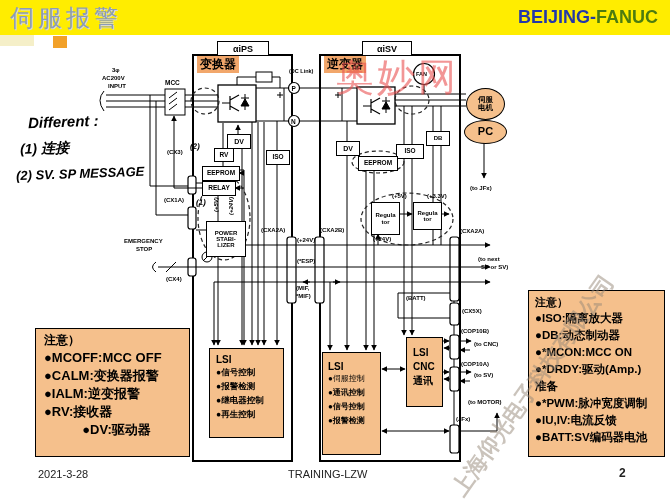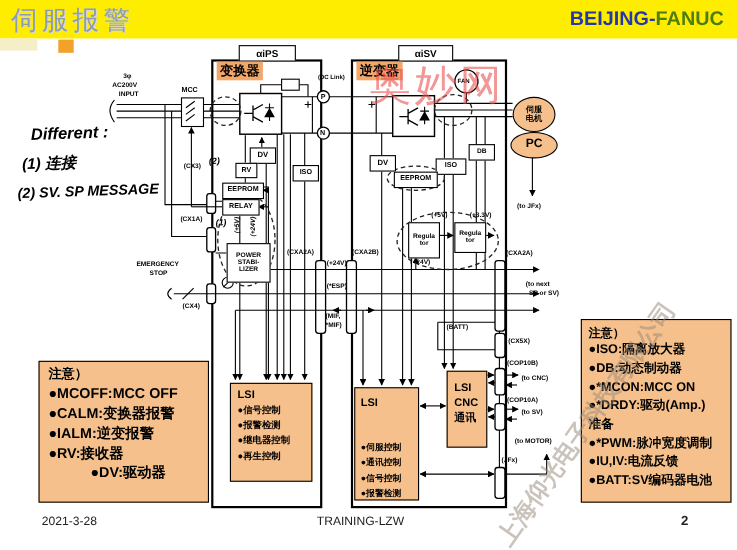--- a/index.html
+++ b/index.html
@@ -240,21 +240,21 @@
 
   <div class="obox" style="left:209px;top:348px;width:75px;height:90px;padding:5px 0 0 6px;">
     <div style="font-size:10px;font-weight:700;">LSI</div>
     <div style="font-size:8.5px;font-weight:700;line-height:14px;">●信号控制</div>
     <div style="font-size:8.5px;font-weight:700;line-height:14px;">●报警检测</div>
     <div style="font-size:8.5px;font-weight:700;line-height:14px;">●继电器控制</div>
     <div style="font-size:8.5px;font-weight:700;line-height:14px;">●再生控制</div>
   </div>
   <div class="obox" style="left:322px;top:352px;width:59px;height:103px;padding:8px 0 0 5px;">
     <div style="font-size:10px;font-weight:700;">LSI</div>
-    <div style="font-size:8px;font-weight:700;line-height:14px;margin-top:28px;">●伺服控制</div>
+    <div style="font-size:8px;font-weight:400;line-height:14px;">●伺服控制</div>
     <div style="font-size:8px;font-weight:700;line-height:14px;">●通讯控制</div>
     <div style="font-size:8px;font-weight:700;line-height:14px;">●信号控制</div>
     <div style="font-size:8px;font-weight:700;line-height:14px;">●报警检测</div>
   </div>
   <div class="obox" style="left:406px;top:337px;width:37px;height:70px;padding:8px 0 0 6px;">
     <div style="font-size:10px;font-weight:700;line-height:14px;">LSI</div>
     <div style="font-size:10px;font-weight:700;line-height:14px;">CNC</div>
     <div style="font-size:10px;font-weight:700;line-height:14px;">通讯</div>
   </div>
 

